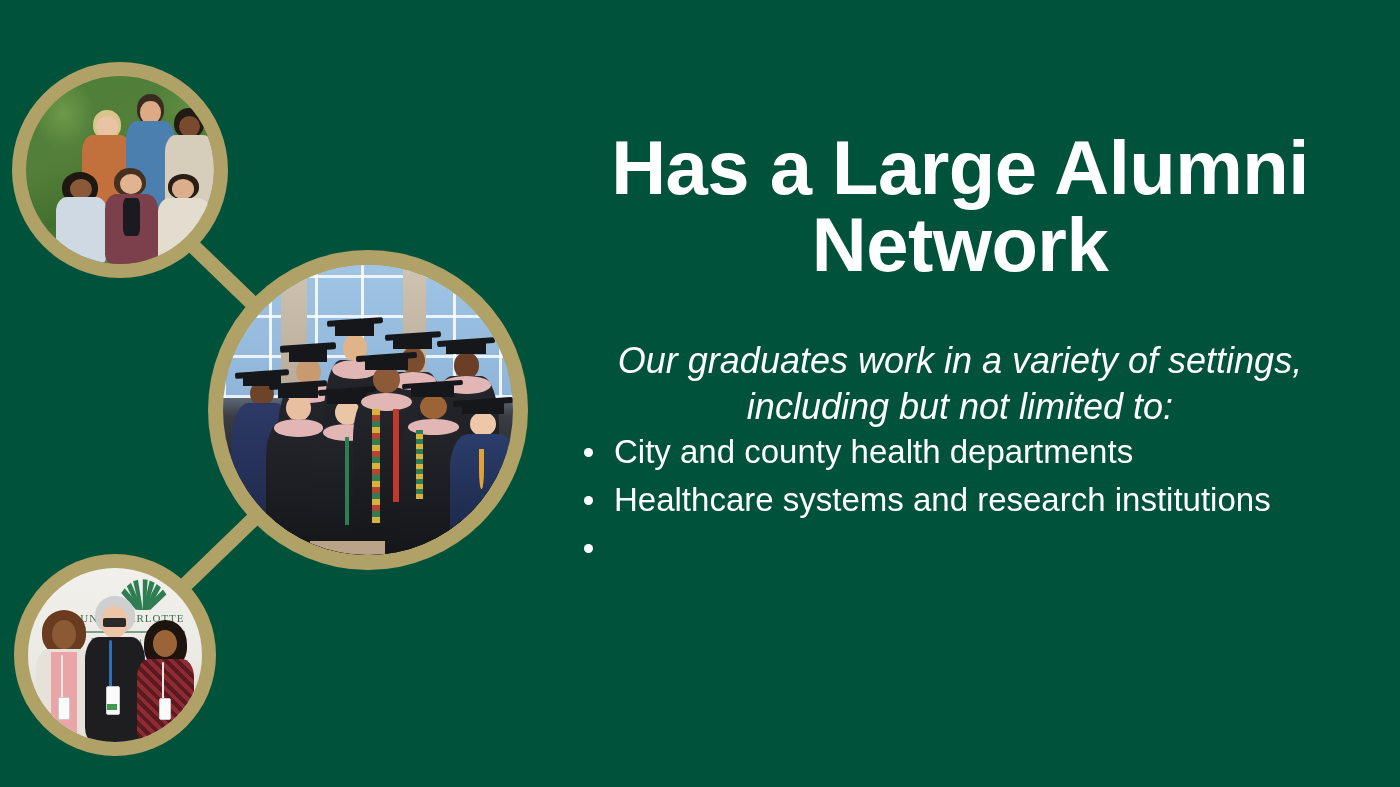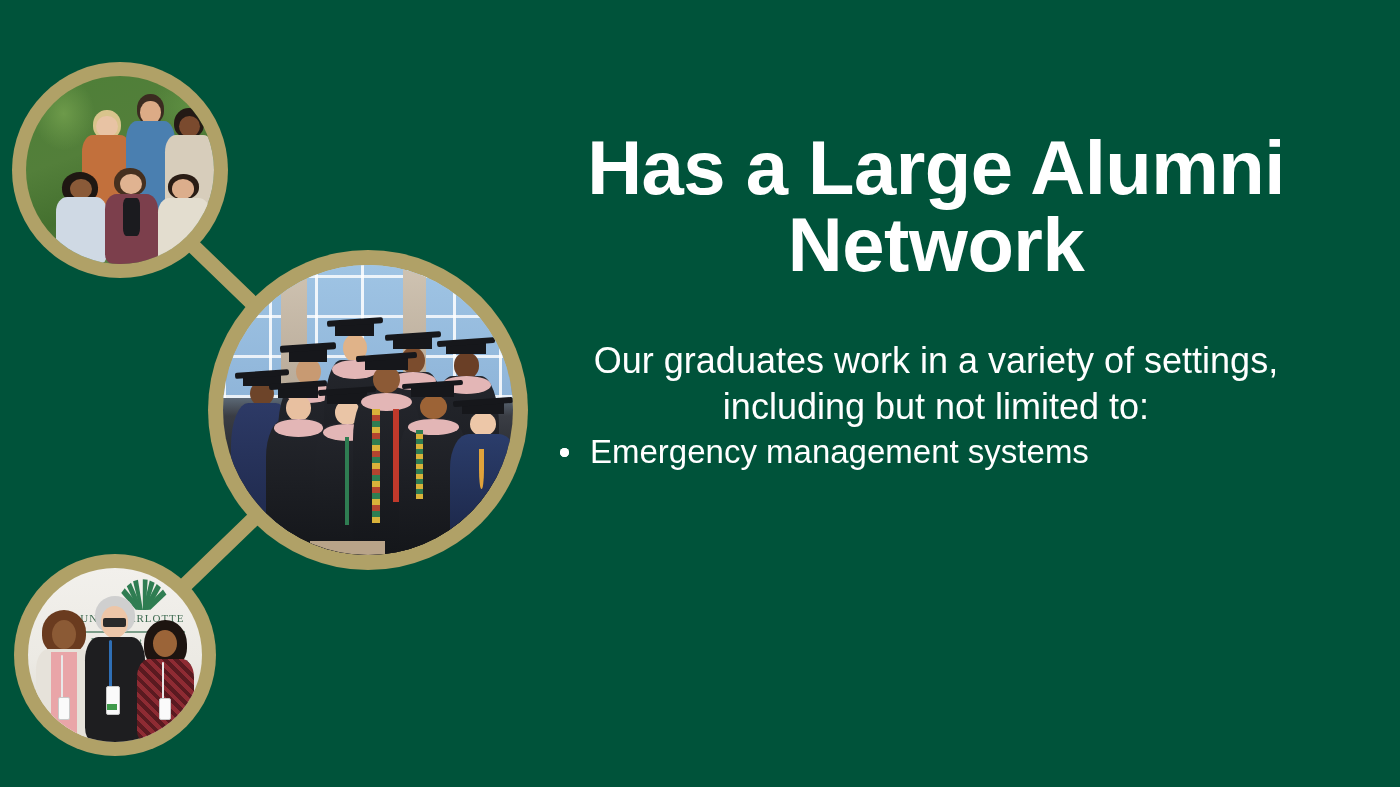--- a/index.html
+++ b/index.html
@@ -99,21 +99,21 @@
     letter-spacing:1px;
     white-space:nowrap;
   }
   .banner-rule { position:absolute; background:#7d9e8a; height:2px; }
   .lanyard { position:absolute; background:#2f6fb5; border-radius:2px; }
   .badge { position:absolute; background:#fafafa; border:1px solid #c9c9c9; border-radius:2px; }
 
   
   #content {
     position: absolute;
-    left: 516px;
+    left: 540px;
     top: 0;
     width: 840px;
     height: 787px;
   }
   #title {
     position: absolute;
     left: 0; top: 78px; width: 840px;
     text-align: center;
     color: #ffffff;
     font-size: 76px;
@@ -121,20 +121,21 @@
     line-height: 1.02;
     letter-spacing: -0.5px;
     font-stretch: condensed;
   }
   #subtitle {
     position: absolute;
     left: 10px; top: 302px; width: 820px;
     text-align: center;
     color: #ffffff;
     font-size: 36px;
+    font-style: italic;
     font-weight: normal;
     line-height: 1.28;
   }
   #bullets {
     position: absolute;
     left: 32px; top: 428px; width: 810px;
     list-style: none;
     margin: 0; padding: 0;
   }
   #bullets li {
@@ -333,21 +334,25 @@
     </div>
 
   </div>
 
   <div id="content">
     <h1 id="title">Has a Large Alumni Network</h1>
     <p id="subtitle">Our graduates work in a variety of settings, including but not limited to:</p>
     <ul id="bullets">
       <li>
         <span class="dot"></span>
+        <span>City and county health departments</span>
       </li>
       <li>
         <span class="dot"></span>
-        <span>Emergency management systems</span>
+        <span>Healthcare systems and research institutions</span>
+      </li>
+      <li>
+        <span class="dot"></span>
       </li>
     </ul>
   </div>
 
 </div>
 
 </body></html>

